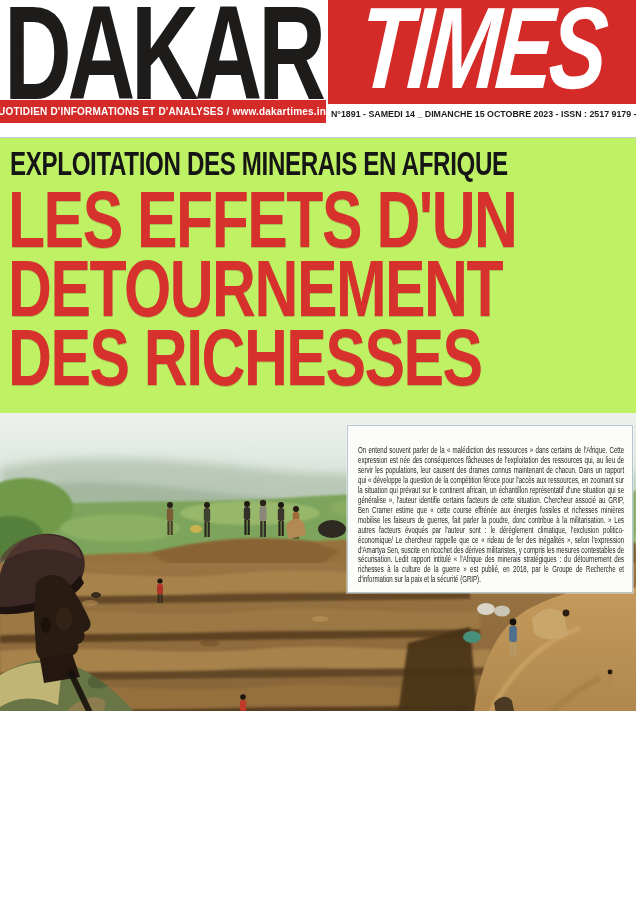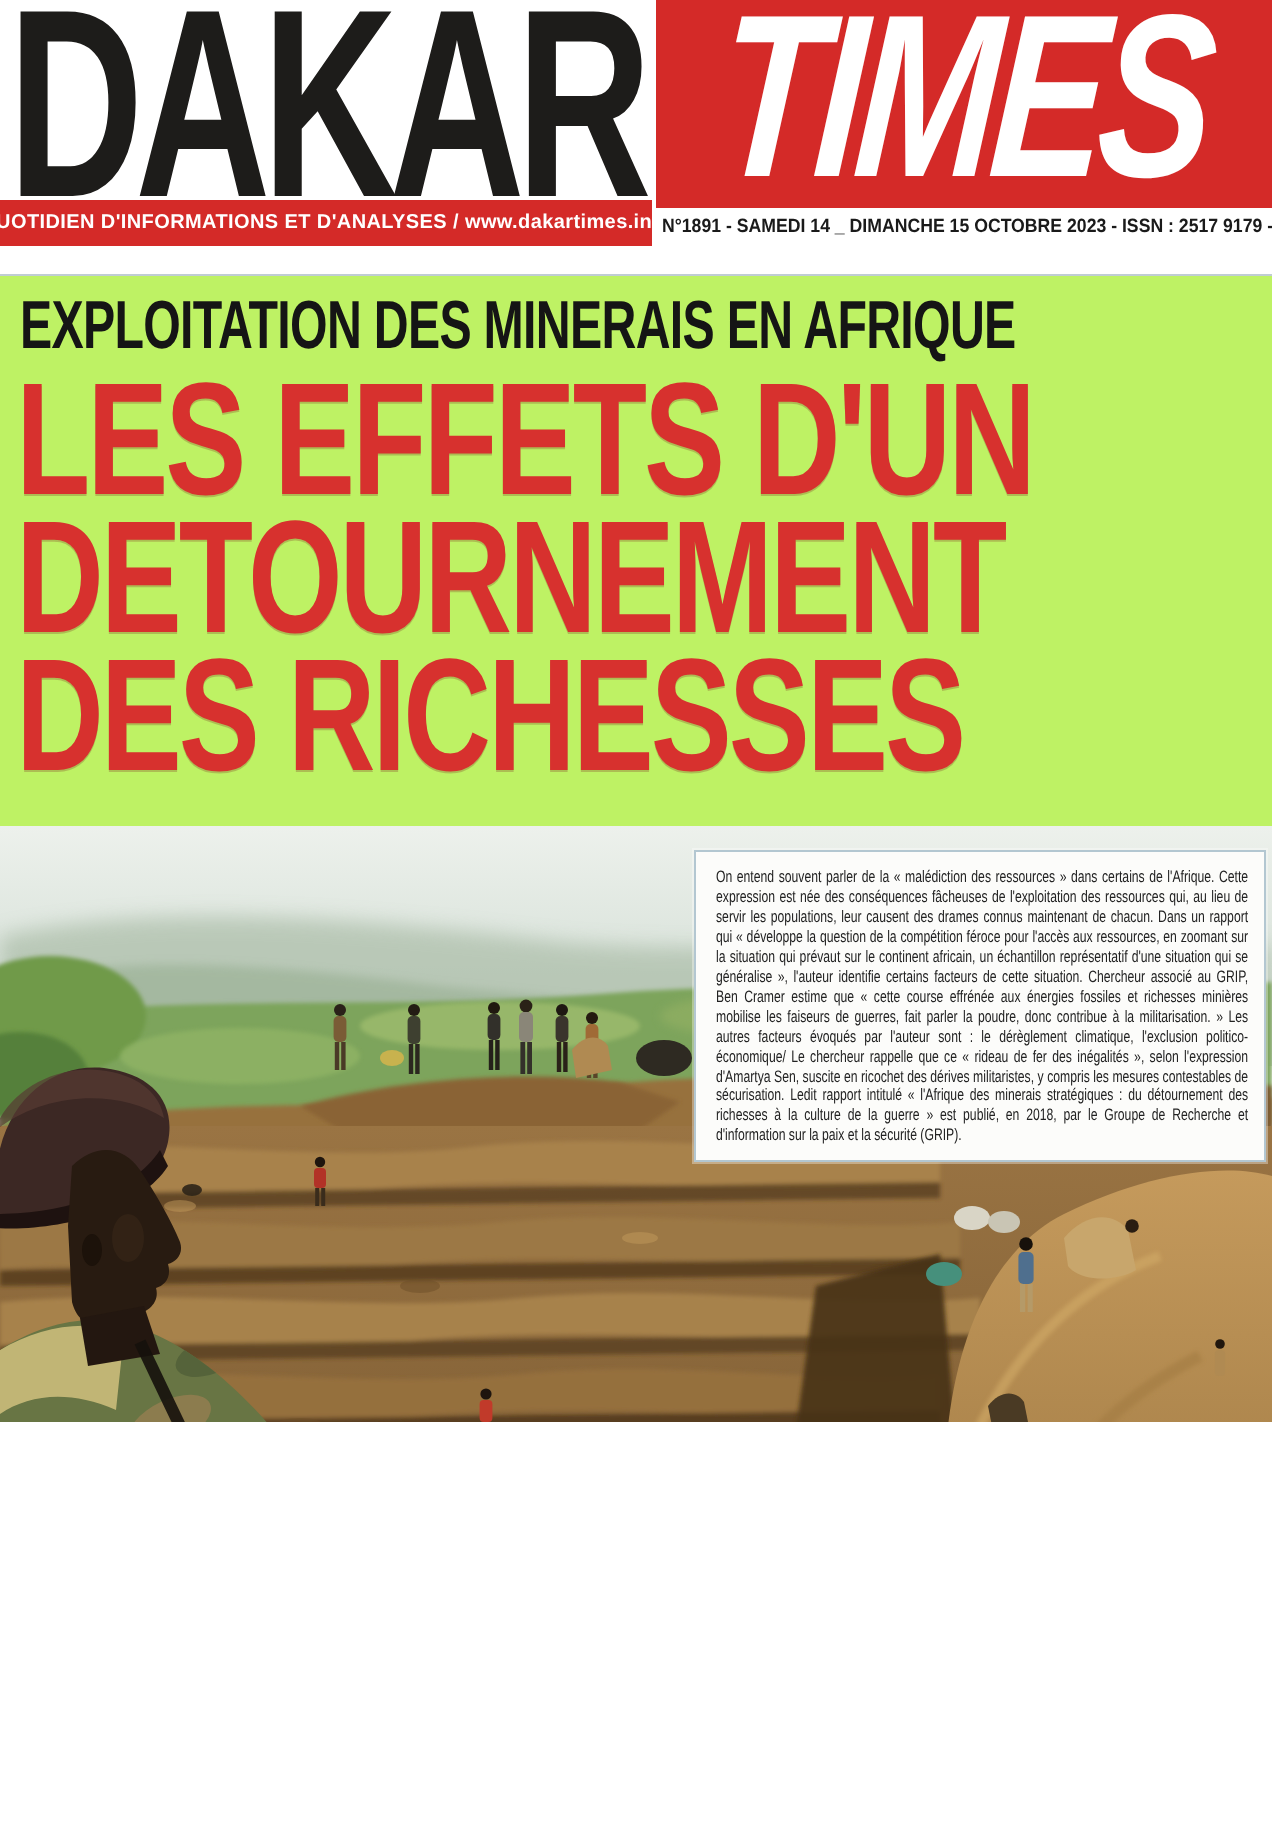--- a/index.html
+++ b/index.html
@@ -54,21 +54,21 @@
     letter-spacing:-2px;white-space:nowrap;
     transform:scaleX(0.76);transform-origin:left top;
     text-shadow:0 1px 0 rgba(120,30,30,0.25);
   }
   
   .photo{position:absolute;left:0;top:413px;width:636px;height:500px;z-index:1;}
   .photo svg{display:block;}
   
   .article-box{
     position:absolute;left:347px;top:425px;width:286px;box-sizing:border-box;
-    background:#fcfcfa;border:1px solid #b3c7d1;padding:8px 10px 7px 10px;
+    background:#fcfcfa;border:1px solid #b3c7d1;padding:20px 10px 7px 10px;
     z-index:5;box-shadow:0 0 0 1px rgba(255,255,255,0.35);
   }
   .article-inner{
     width:362px;transform:scaleX(0.735);transform-origin:left top;
     font-size:8.3px;line-height:9.95px;color:#222222;text-align:justify;
   }
 </style>
 </head>
 <body>
 

